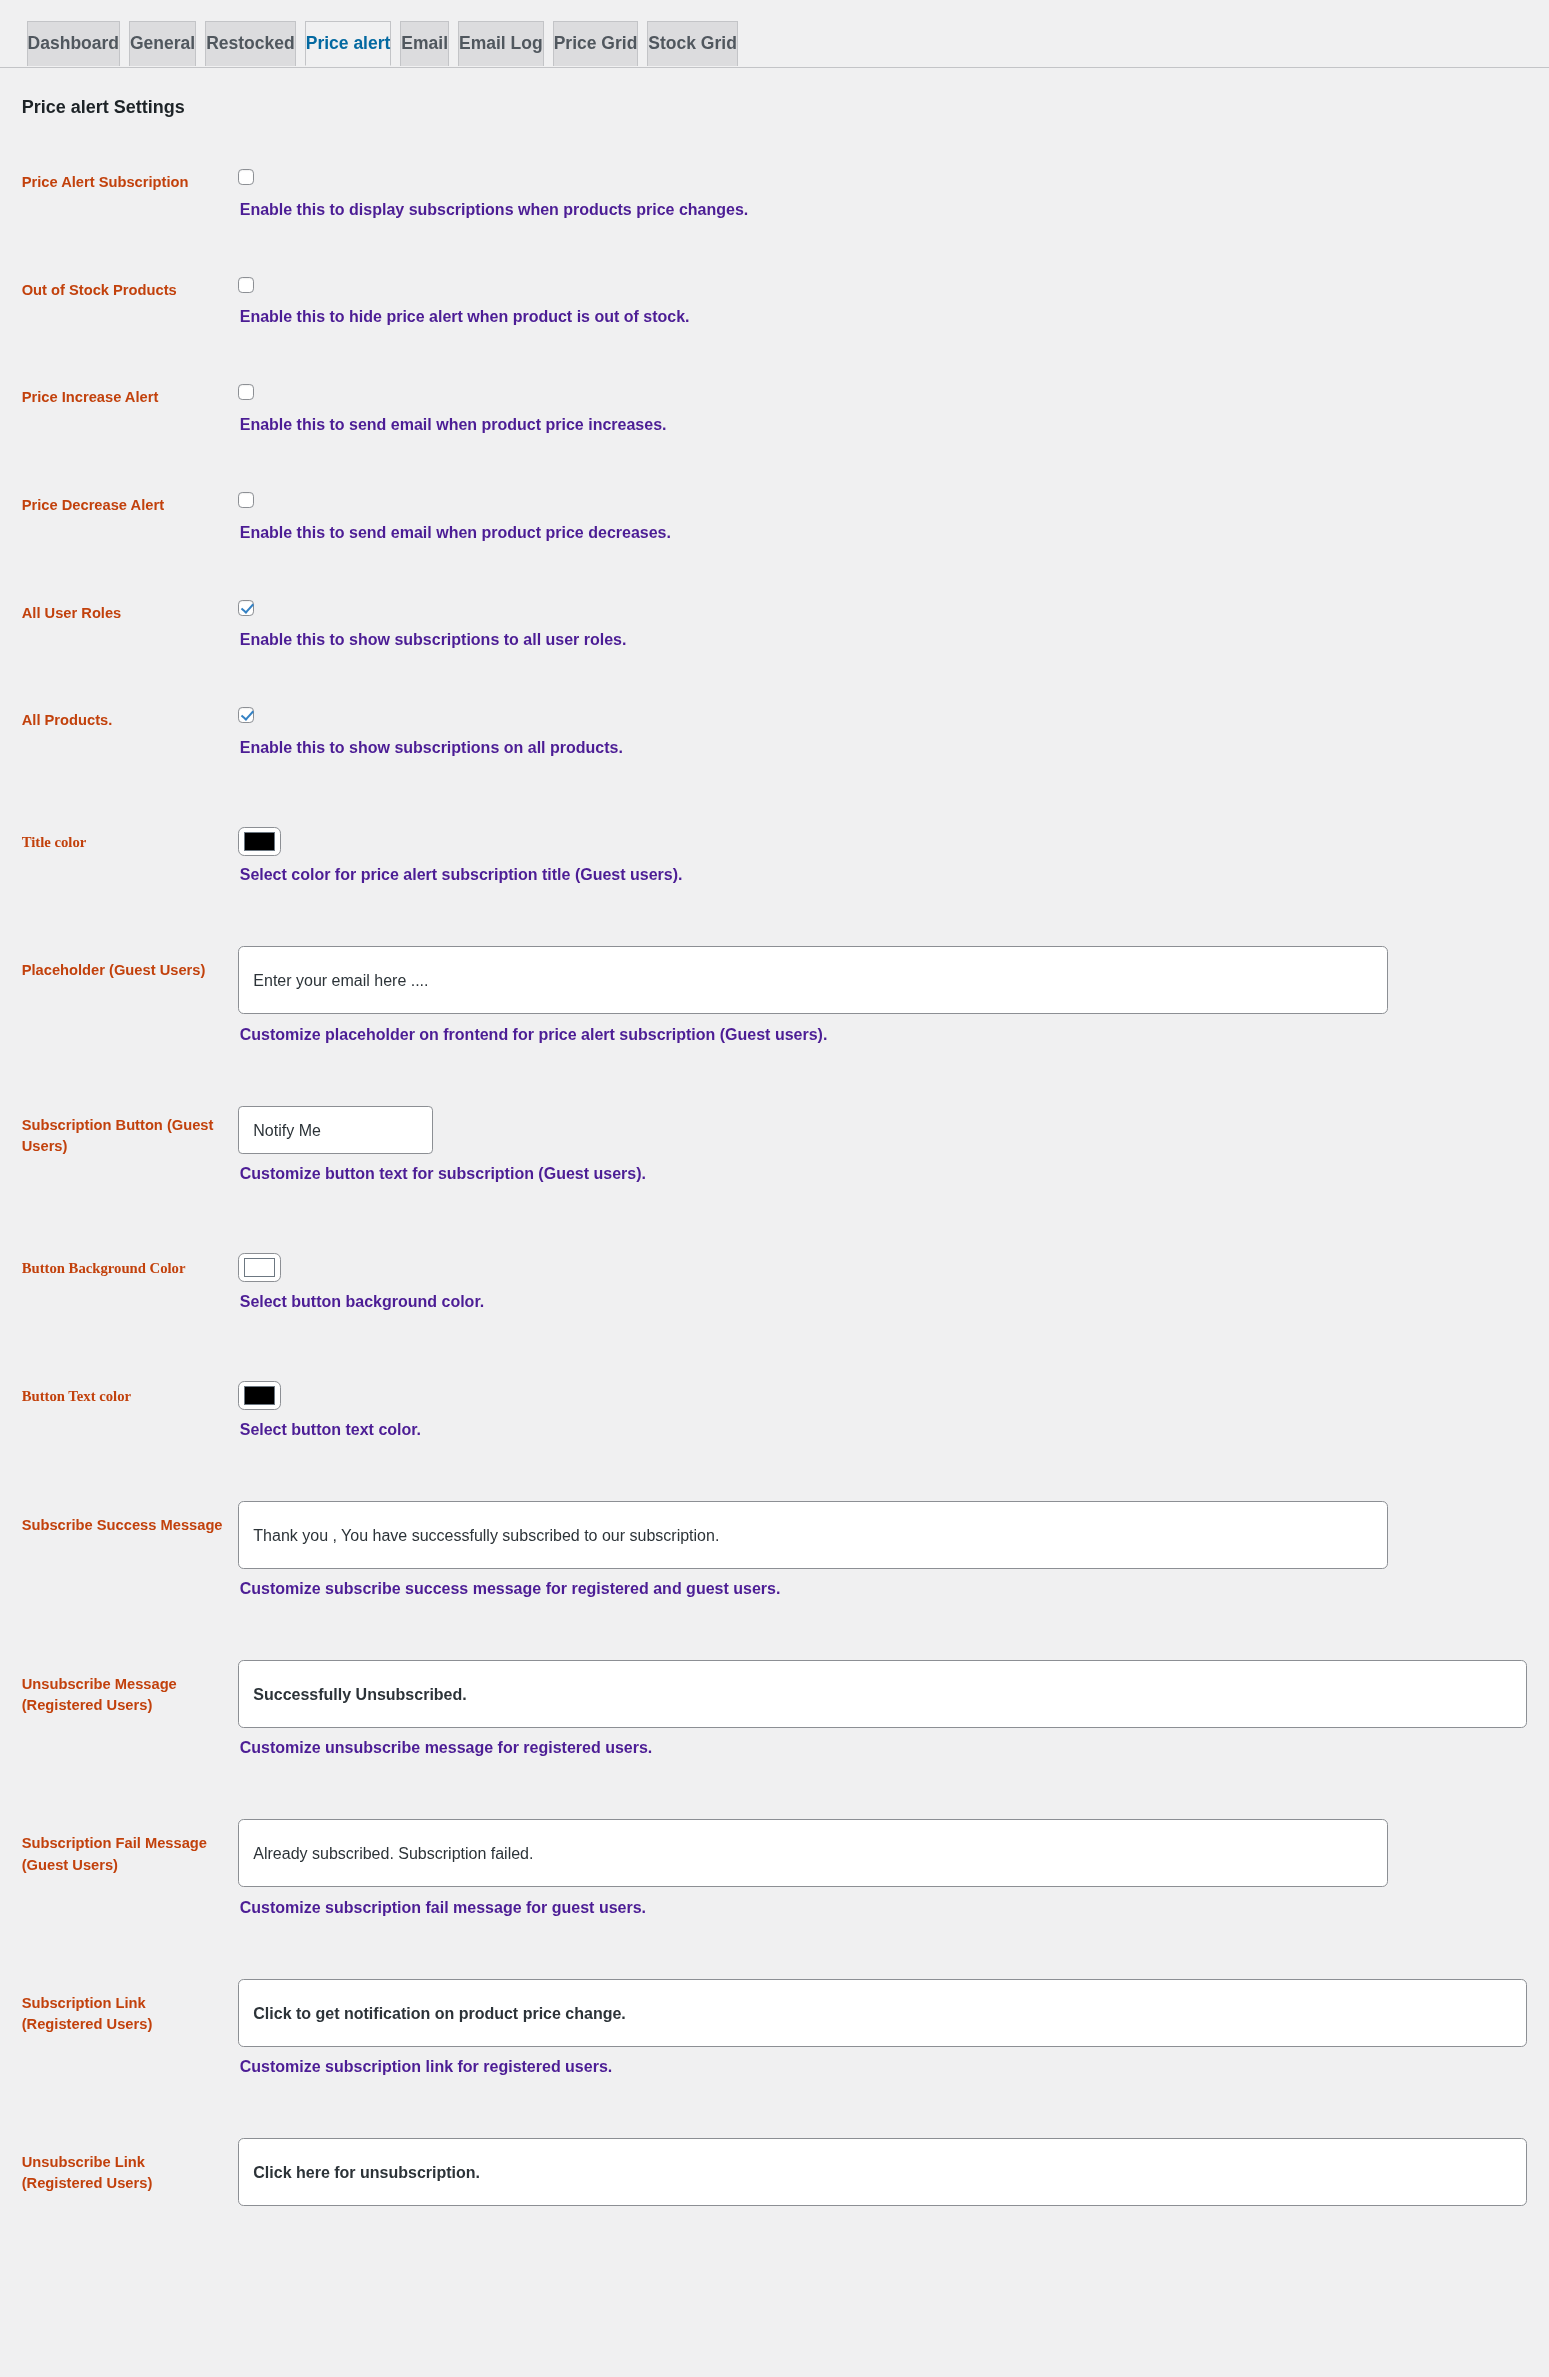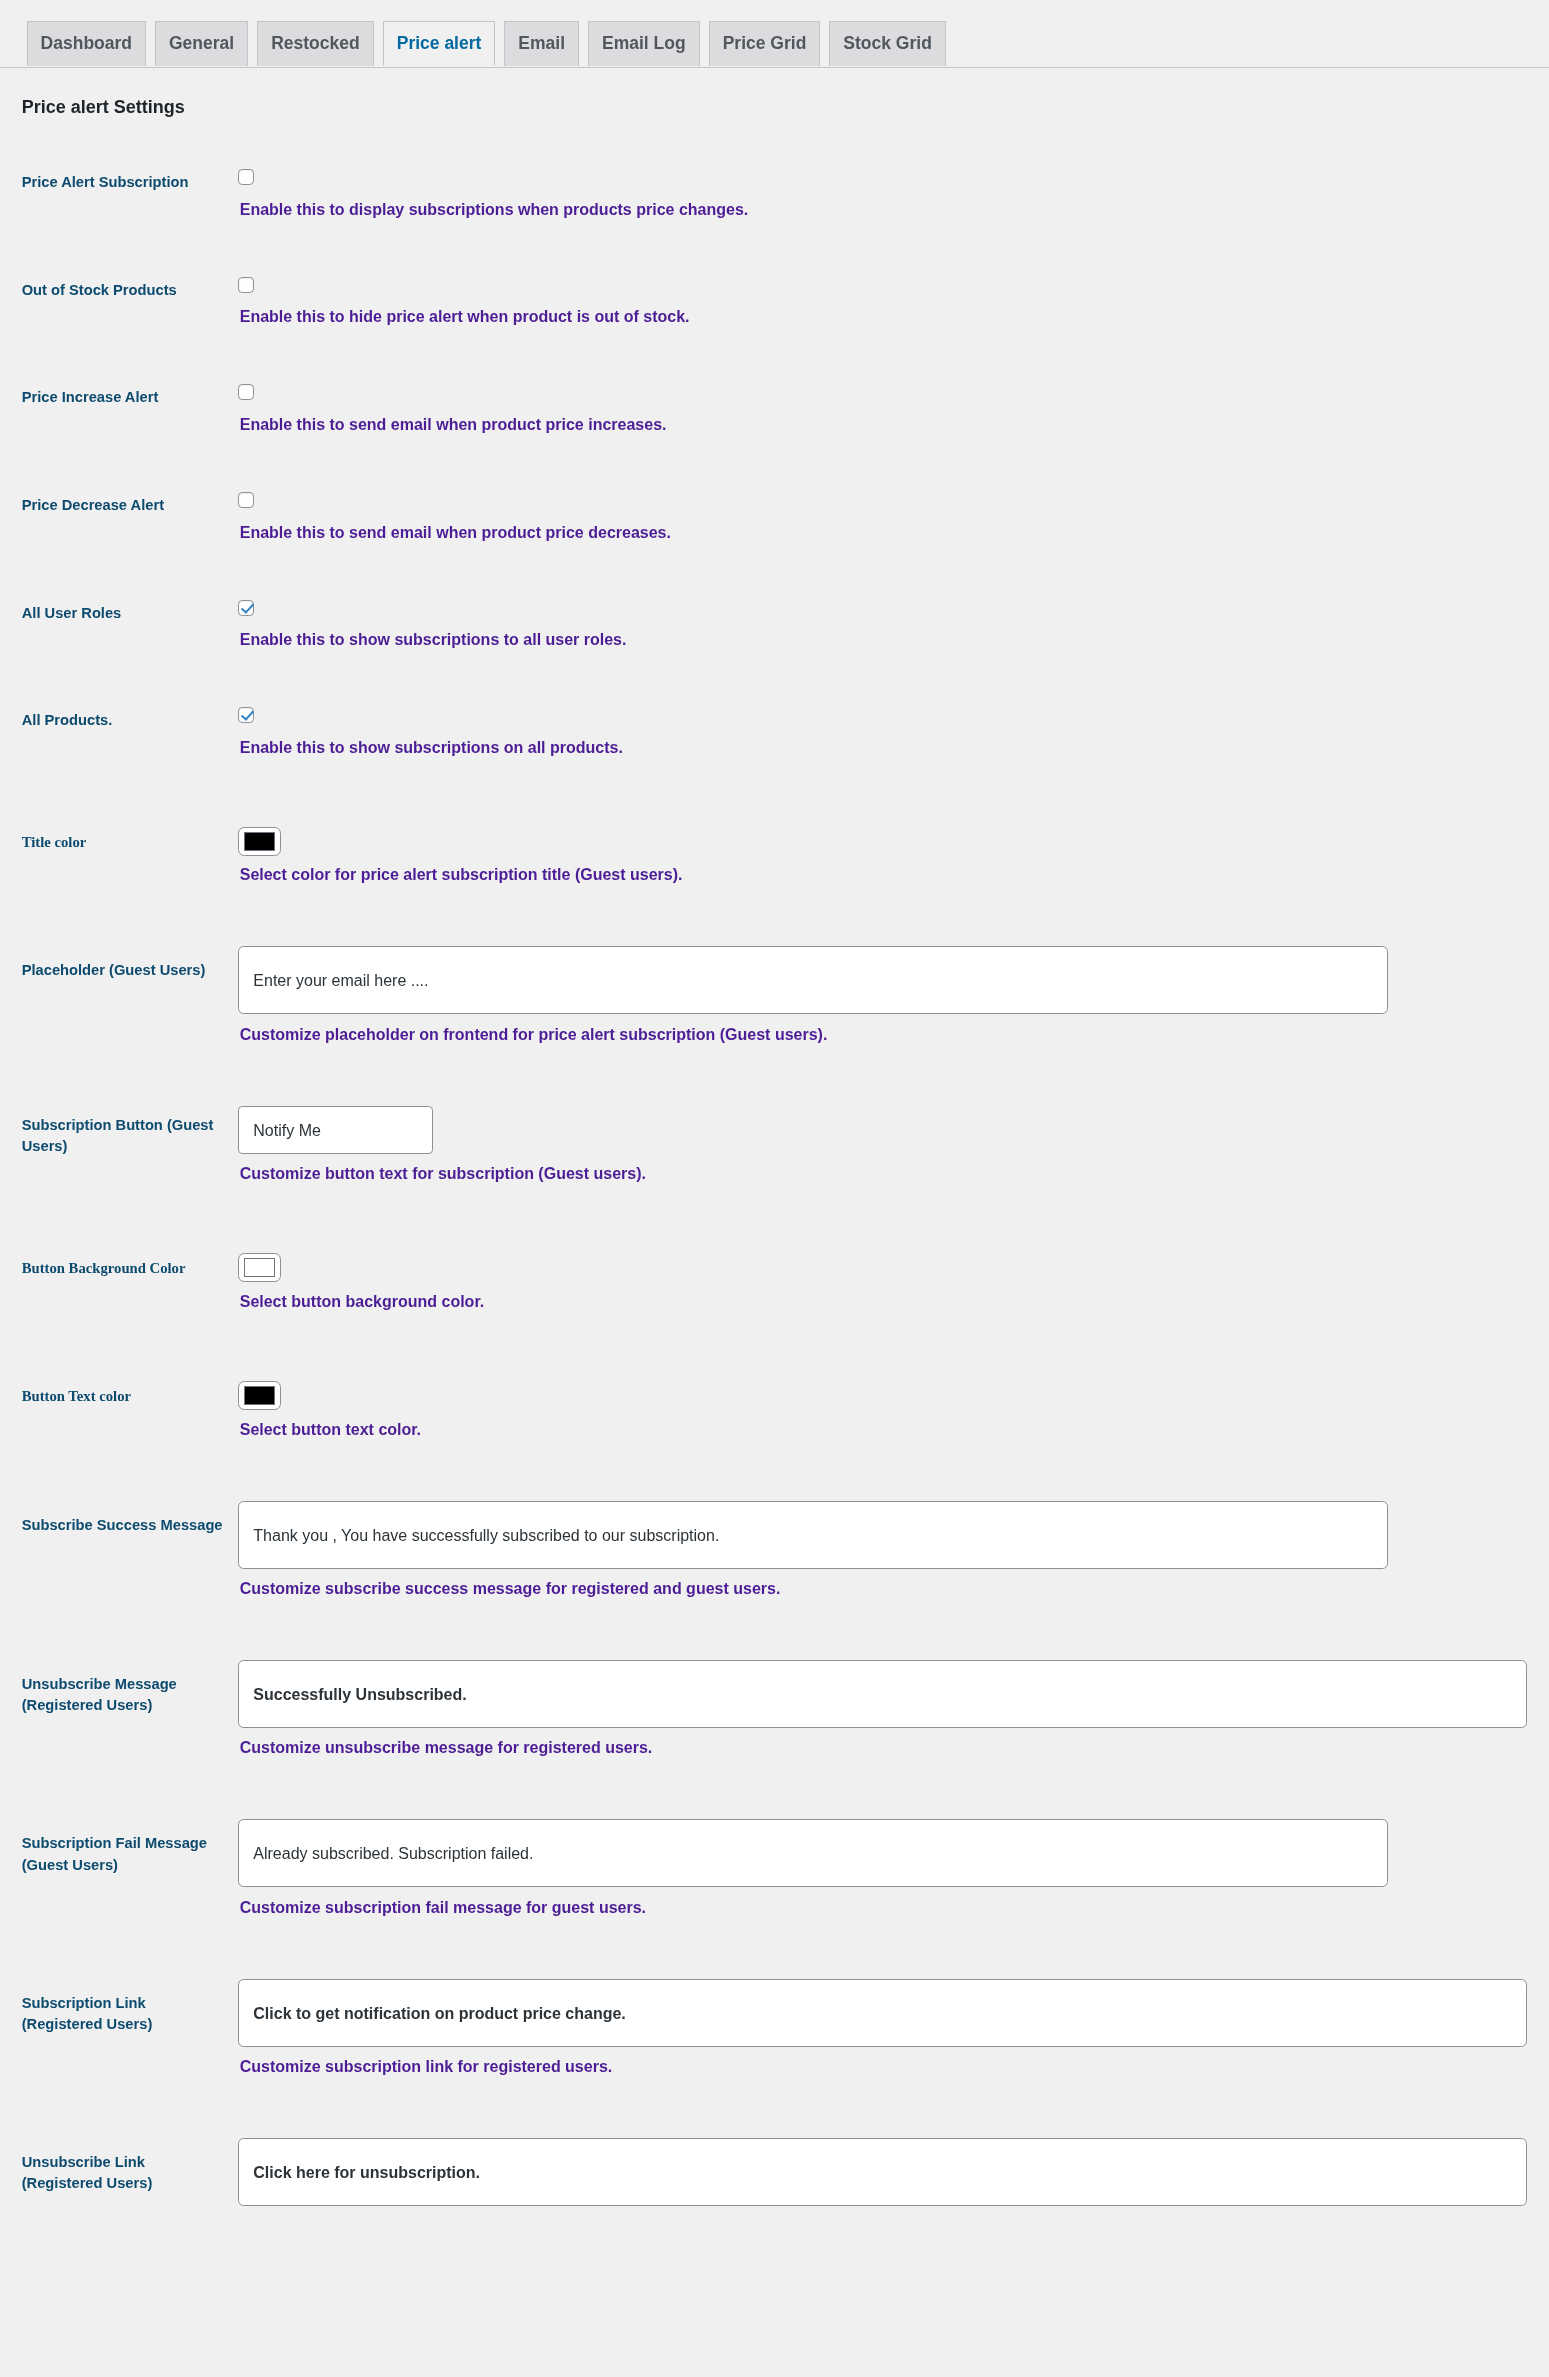--- a/index.html
+++ b/index.html
@@ -30,21 +30,21 @@
     border-bottom: 1.4px solid #c3c4c7;
     position: relative;
     height: 47px;
     white-space: nowrap;
     font-size: 0;
   }
   .nav-tab {
     display: inline-block;
     vertical-align: bottom;
     margin: 0 9px -1.4px 0;
-    padding: 0 13px;
+    padding: 0 0;
     height: 45px;
     line-height: 43px;
     font-size: 17.5px;
     font-weight: bold;
     color: #50575e;
     background: #dcdcde;
     border: 1.4px solid #c3c4c7;
     border-bottom: none;
     text-decoration: none;
     cursor: pointer;
@@ -71,21 +71,21 @@
     border-collapse: collapse;
     margin-top: 24px;
   }
   .form-table tr { vertical-align: top; }
 
   .form-table th {
     width: 309px;
     text-align: left;
     font-size: 14.7px;
     font-weight: bold;
-    color: #0c4a6e;
+    color: #c2410c;
     padding: 30px 14.7px 30px 21.7px;
     line-height: 1.45;
     vertical-align: top;
   }
   .form-table td {
     padding: 30px 21.7px 30px 0;
     vertical-align: top;
   }
 
   

